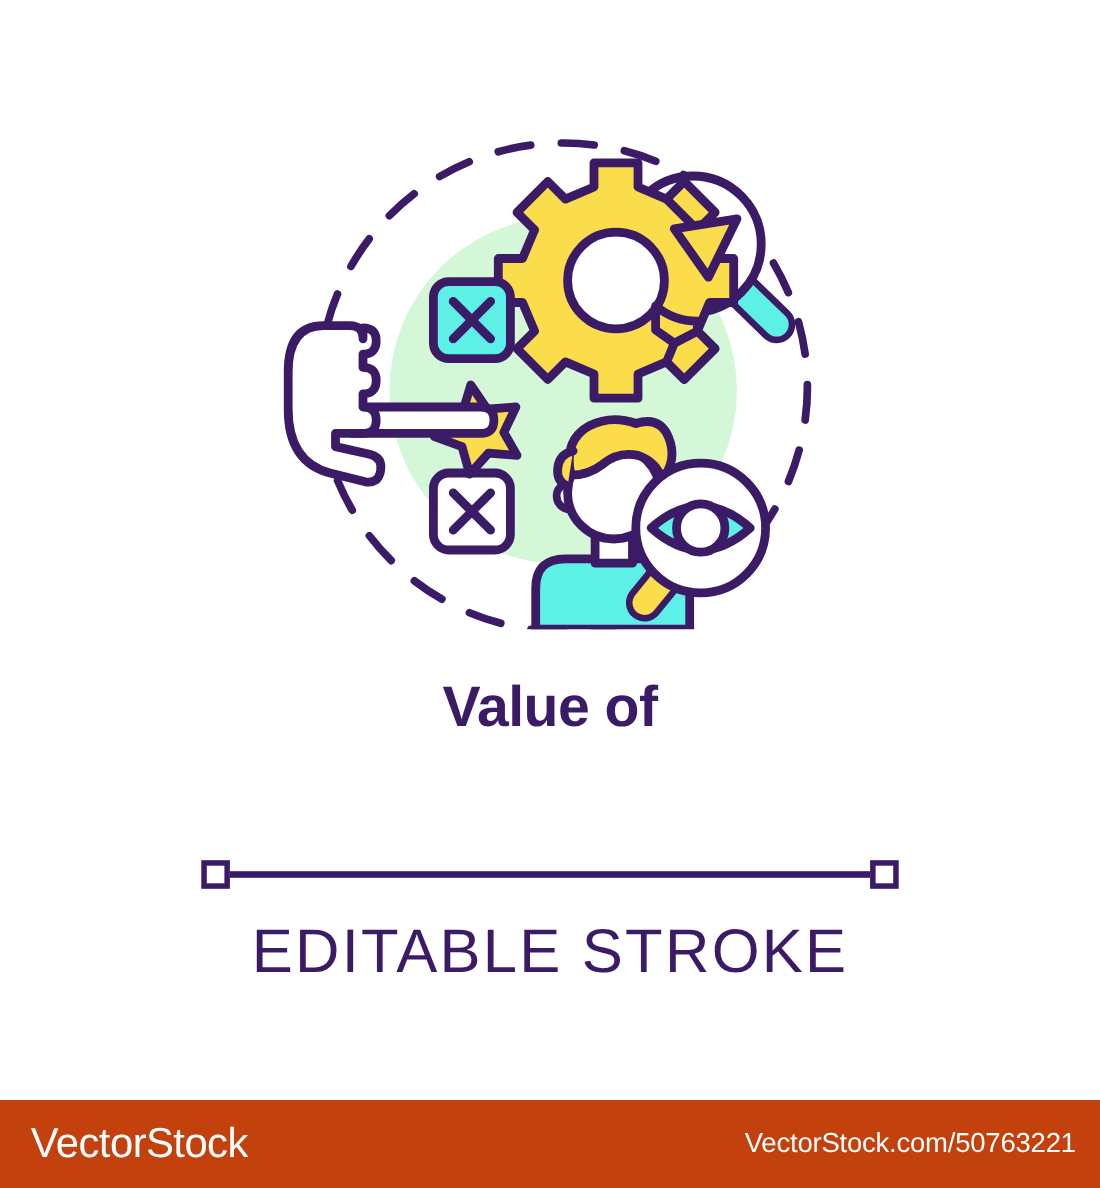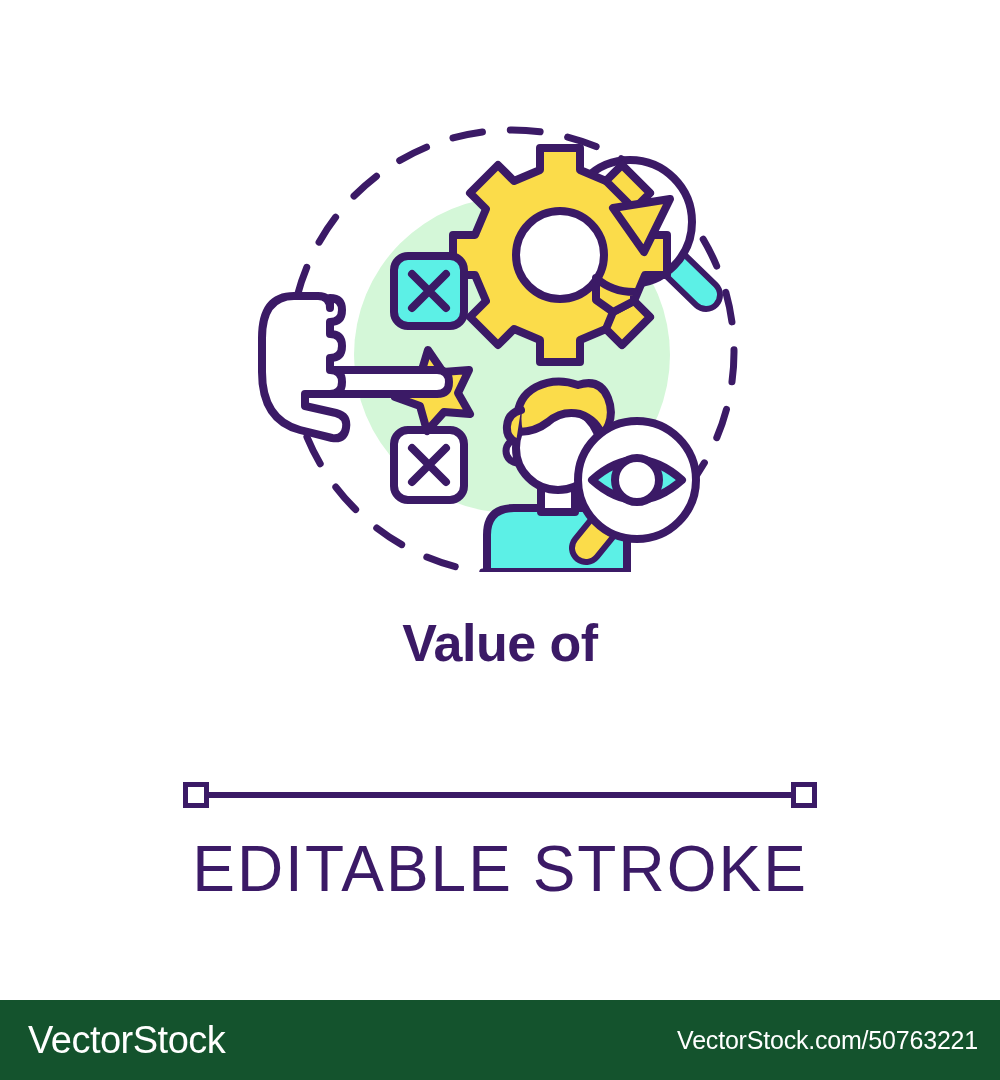--- a/index.html
+++ b/index.html
@@ -60,33 +60,33 @@
     background: #ffffff;
     border: 5px solid #3B1A66;
   }
   #stroke-ruler .handle.left  { left: 183px; }
   #stroke-ruler .handle.right { left: 791px; }
 
   #stroke-label {
     width: 1000px;
     text-align: center;
     color: #3B1A66;
-    font-size: 64px;
+    font-size: 56px;
     font-weight: normal;
     letter-spacing: 2px;
     margin-top: 14px;
     font-family: "Liberation Sans", sans-serif;
   }
 
   
   #footer {
     position: absolute;
     left: 0; top: 1000px;
     width: 1000px; height: 80px;
-    background: #14532d;
+    background: #c2410c;
   }
   #footer-logo {
     position: absolute;
     left: 28px; top: 50%;
     transform: translateY(-50%);
     color: #ffffff;
     font-size: 38px;
     font-weight: normal;
     letter-spacing: -0.5px;
   }

